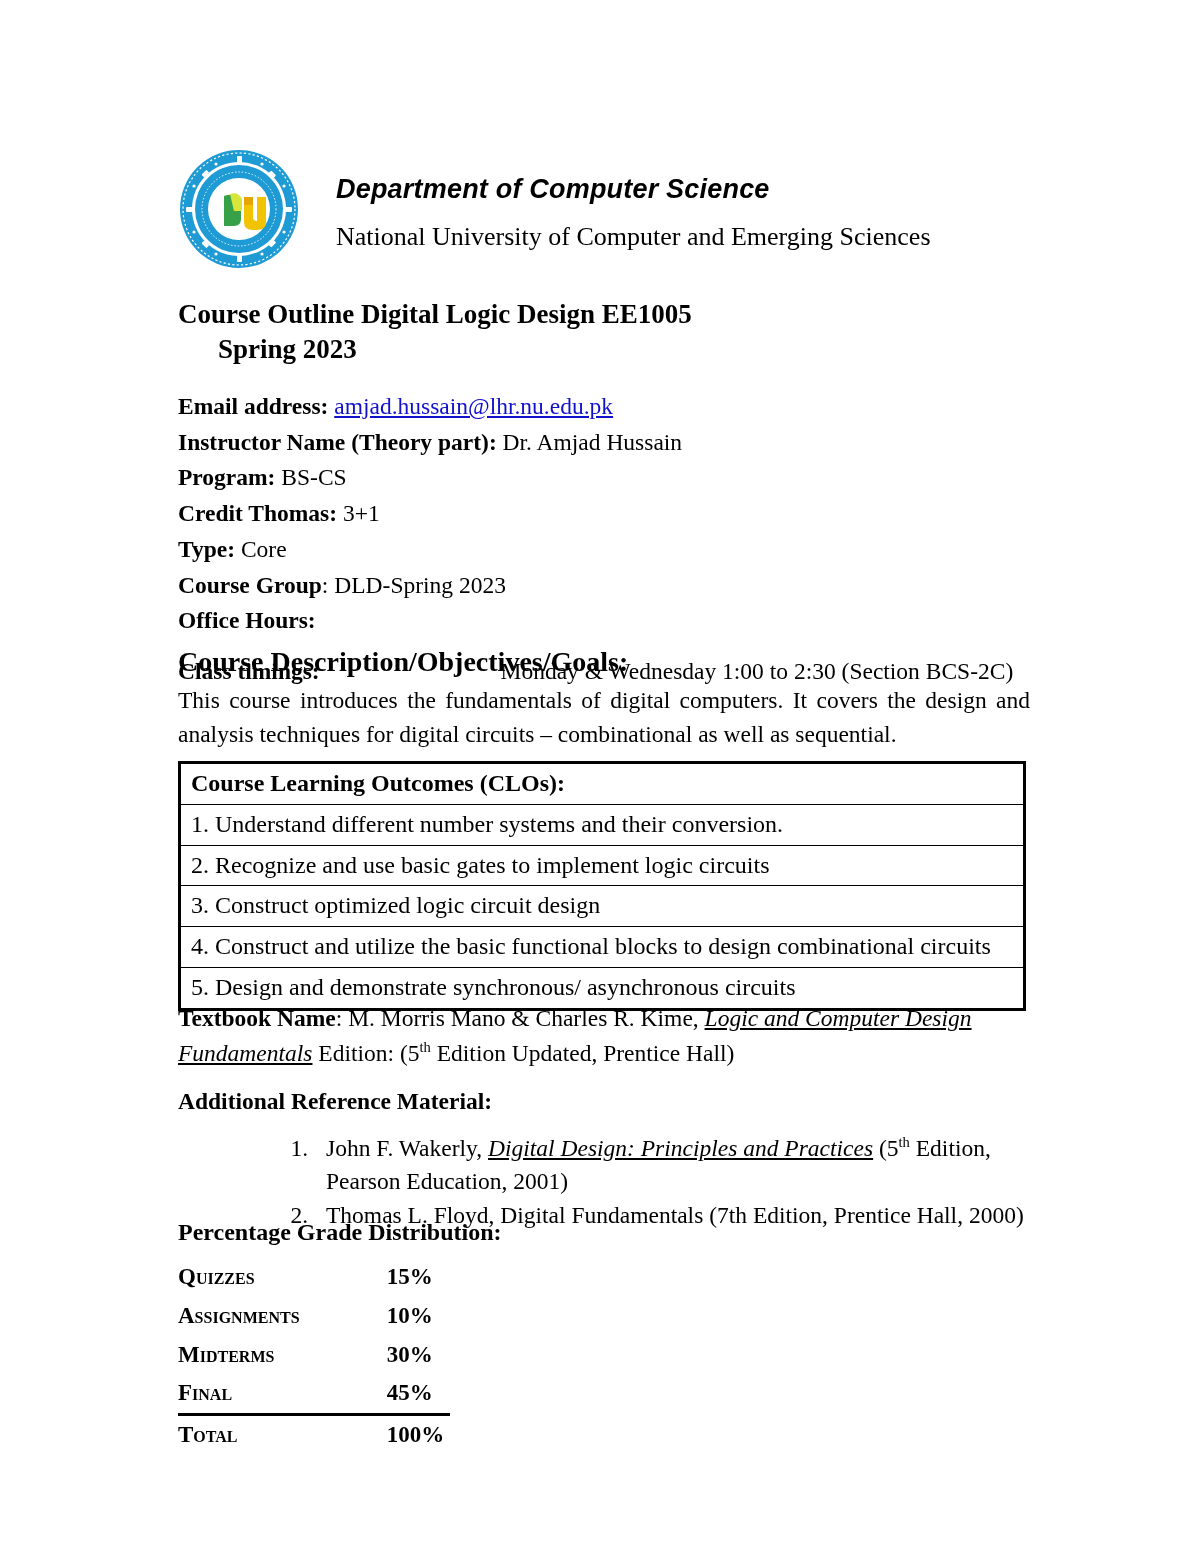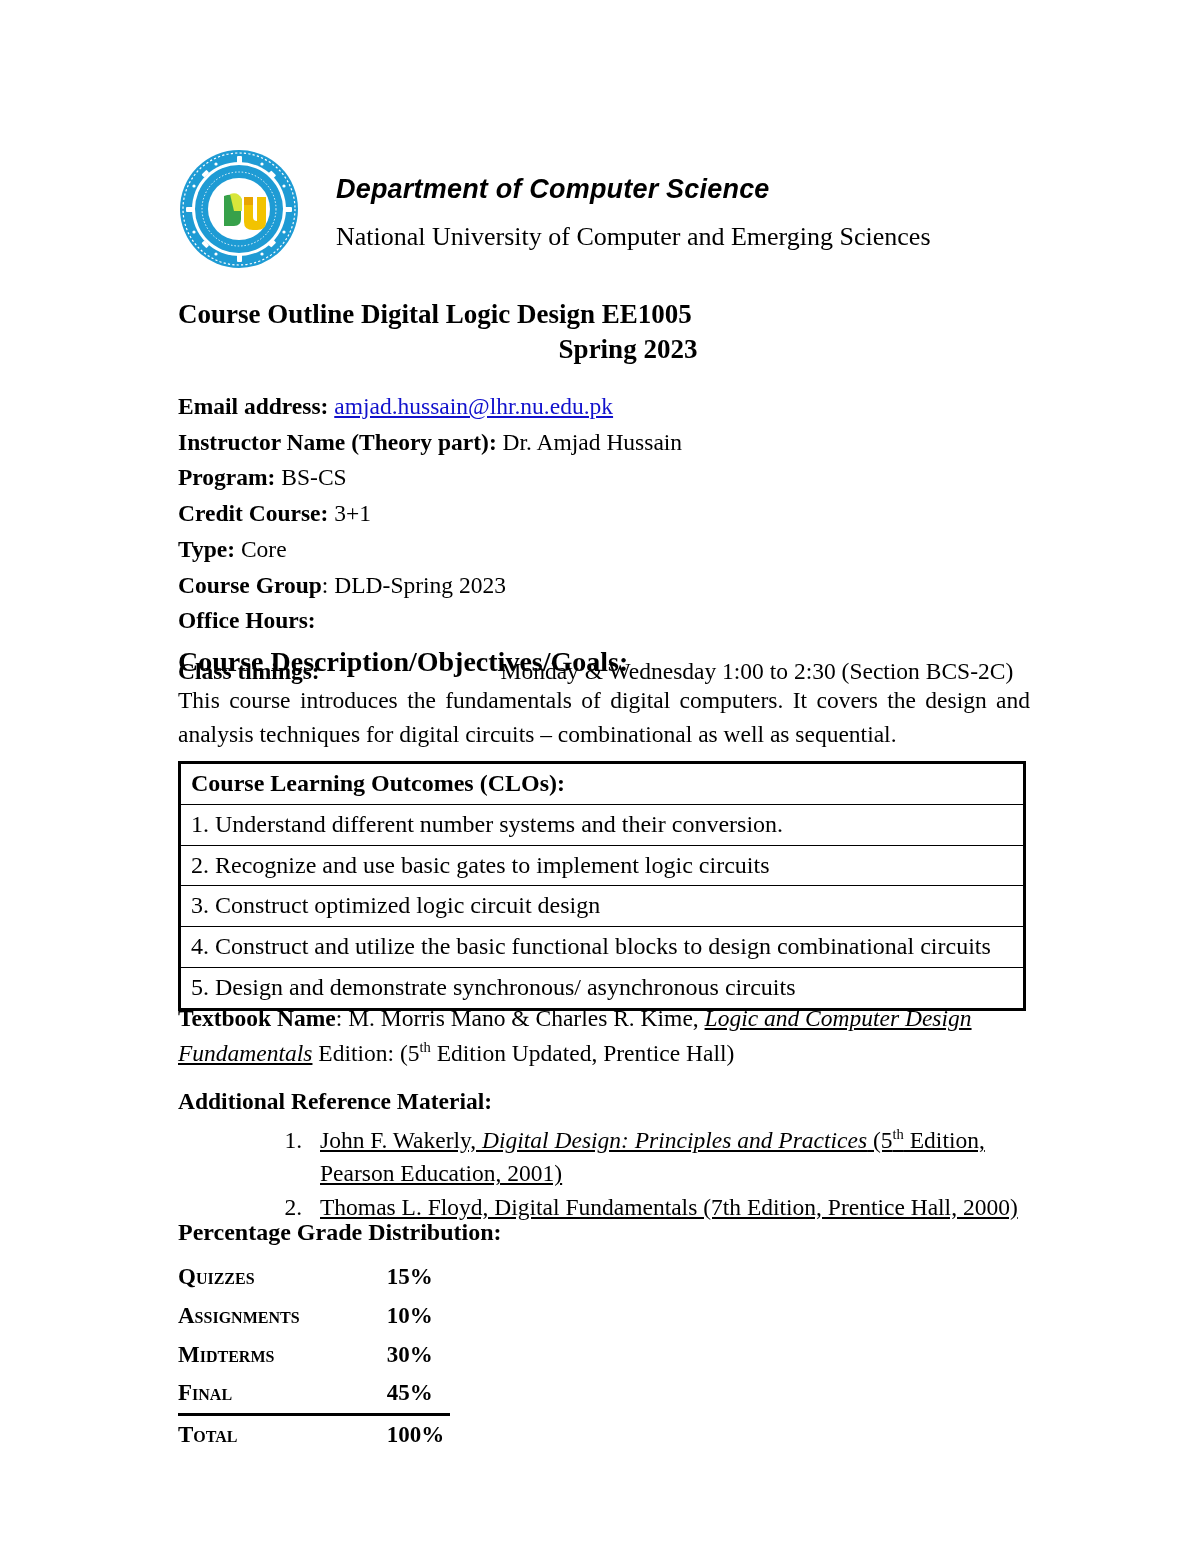--- a/index.html
+++ b/index.html
@@ -71,21 +71,21 @@
   .course-title {
     font-weight: bold;
     font-size: 27px;
     line-height: 1.3;
     white-space: nowrap;
   }
   .course-term {
     font-weight: bold;
     font-size: 27px;
     line-height: 1.3;
-    text-align: center;
+    text-align: left;
     padding-left: 40px;
   }
 
   
   .info-block {
     position: absolute;
     left: 178px;
     top: 389px;
     width: 880px;
     font-size: 23.5px;
@@ -165,26 +165,25 @@
 
   
   .ref-block {
     position: absolute;
     left: 178px;
     top: 1084px;
     width: 862px;
     font-size: 23.5px;
     line-height: 1.45;
   }
-  .ref-heading { font-weight: bold; margin-bottom: 6px; }
+  .ref-heading { font-weight: bold; margin-bottom: 14px; }
   .ref-list {
-    margin: 0;
+    margin: 6px;
     padding-left: 130px;
     list-style-type: decimal;
-    text-decoration: underline;
   }
   .ref-list li {
     padding-left: 12px;
     margin-bottom: 0px;
     line-height: 1.42;
   }
 
   
   .grade-block {
     position: absolute;
@@ -279,21 +278,21 @@
     </div>
     <div class="info-row">
       <span class="info-label">Instructor Name (Theory part):</span>
       <span>Dr. Amjad Hussain</span>
     </div>
     <div class="info-row">
       <span class="info-label">Program:</span>
       <span>BS-CS</span>
     </div>
     <div class="info-row">
-      <span class="info-label">Credit Course:</span>
+      <span class="info-label">Credit Thomas:</span>
       <span>3+1</span>
     </div>
     <div class="info-row">
       <span class="info-label">Type:</span>
       <span>Core</span>
     </div>
     <div class="info-row">
       <span class="info-label">Course Group</span><span>: DLD-Spring 2023</span>
     </div>
     <div class="info-row">

